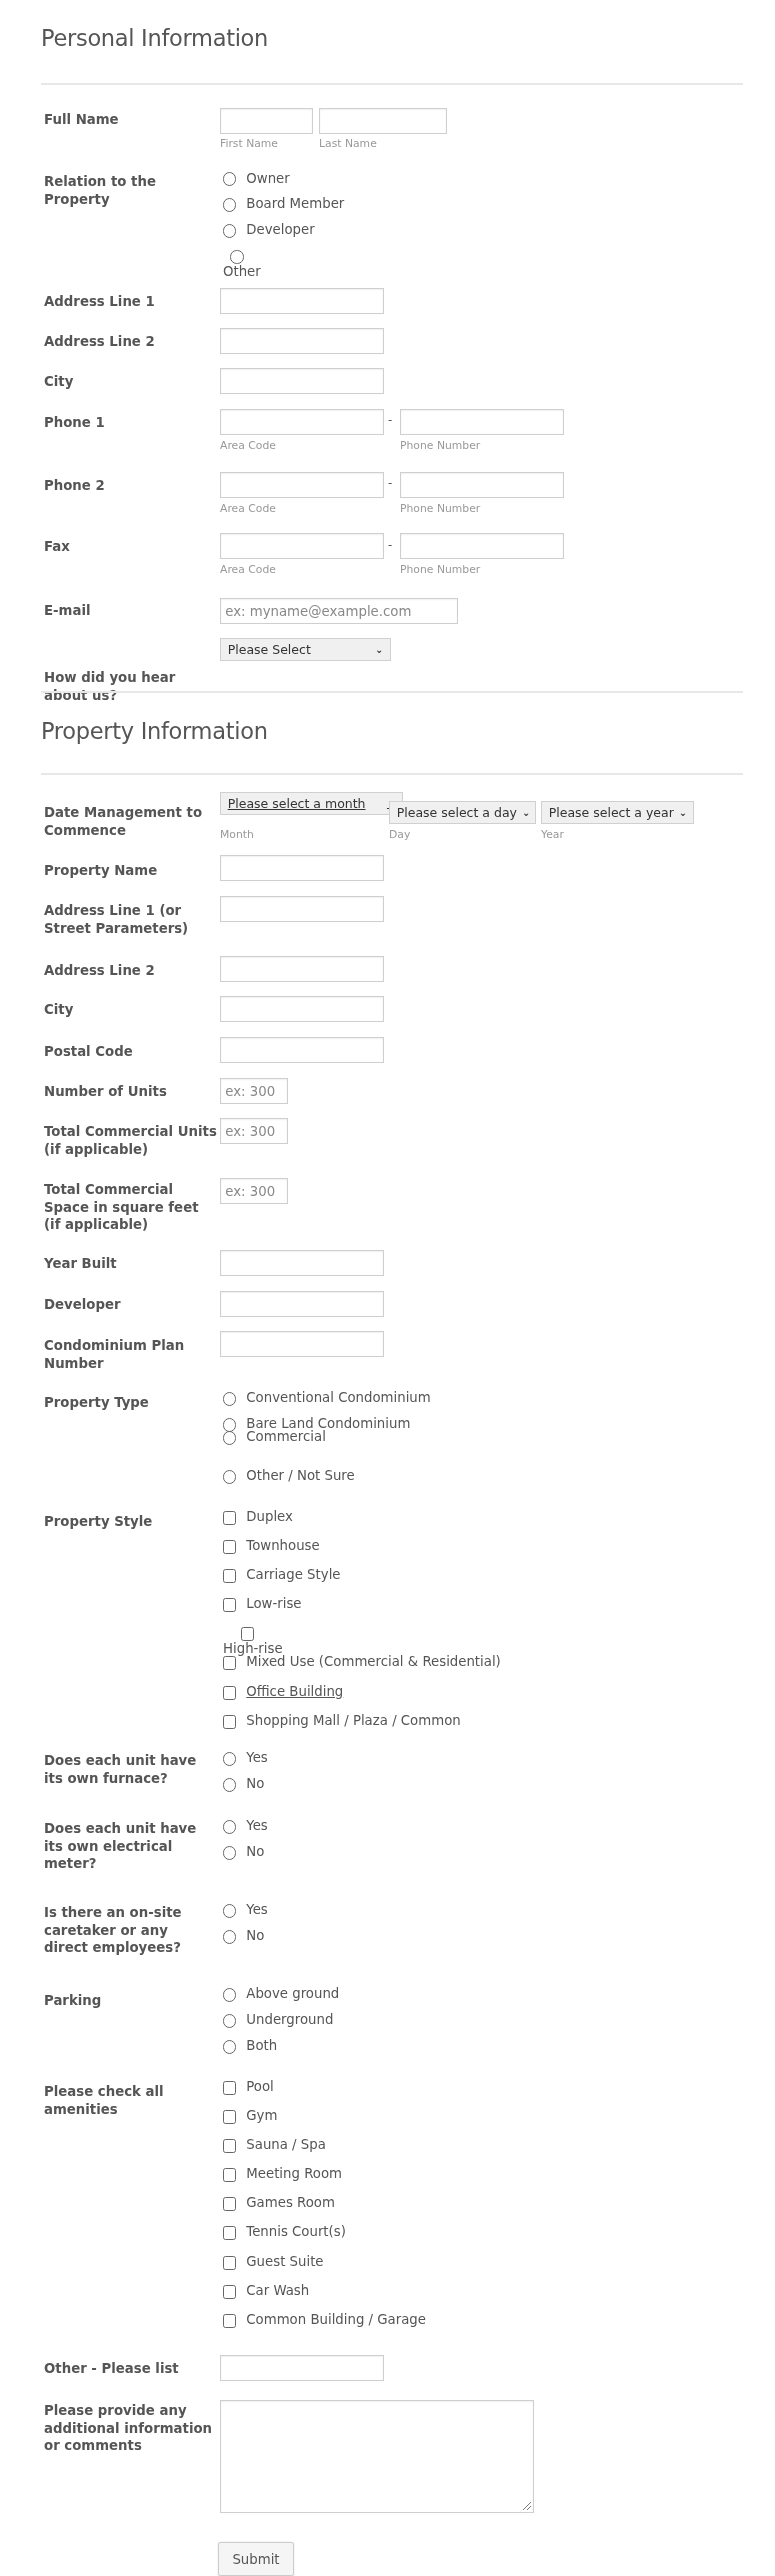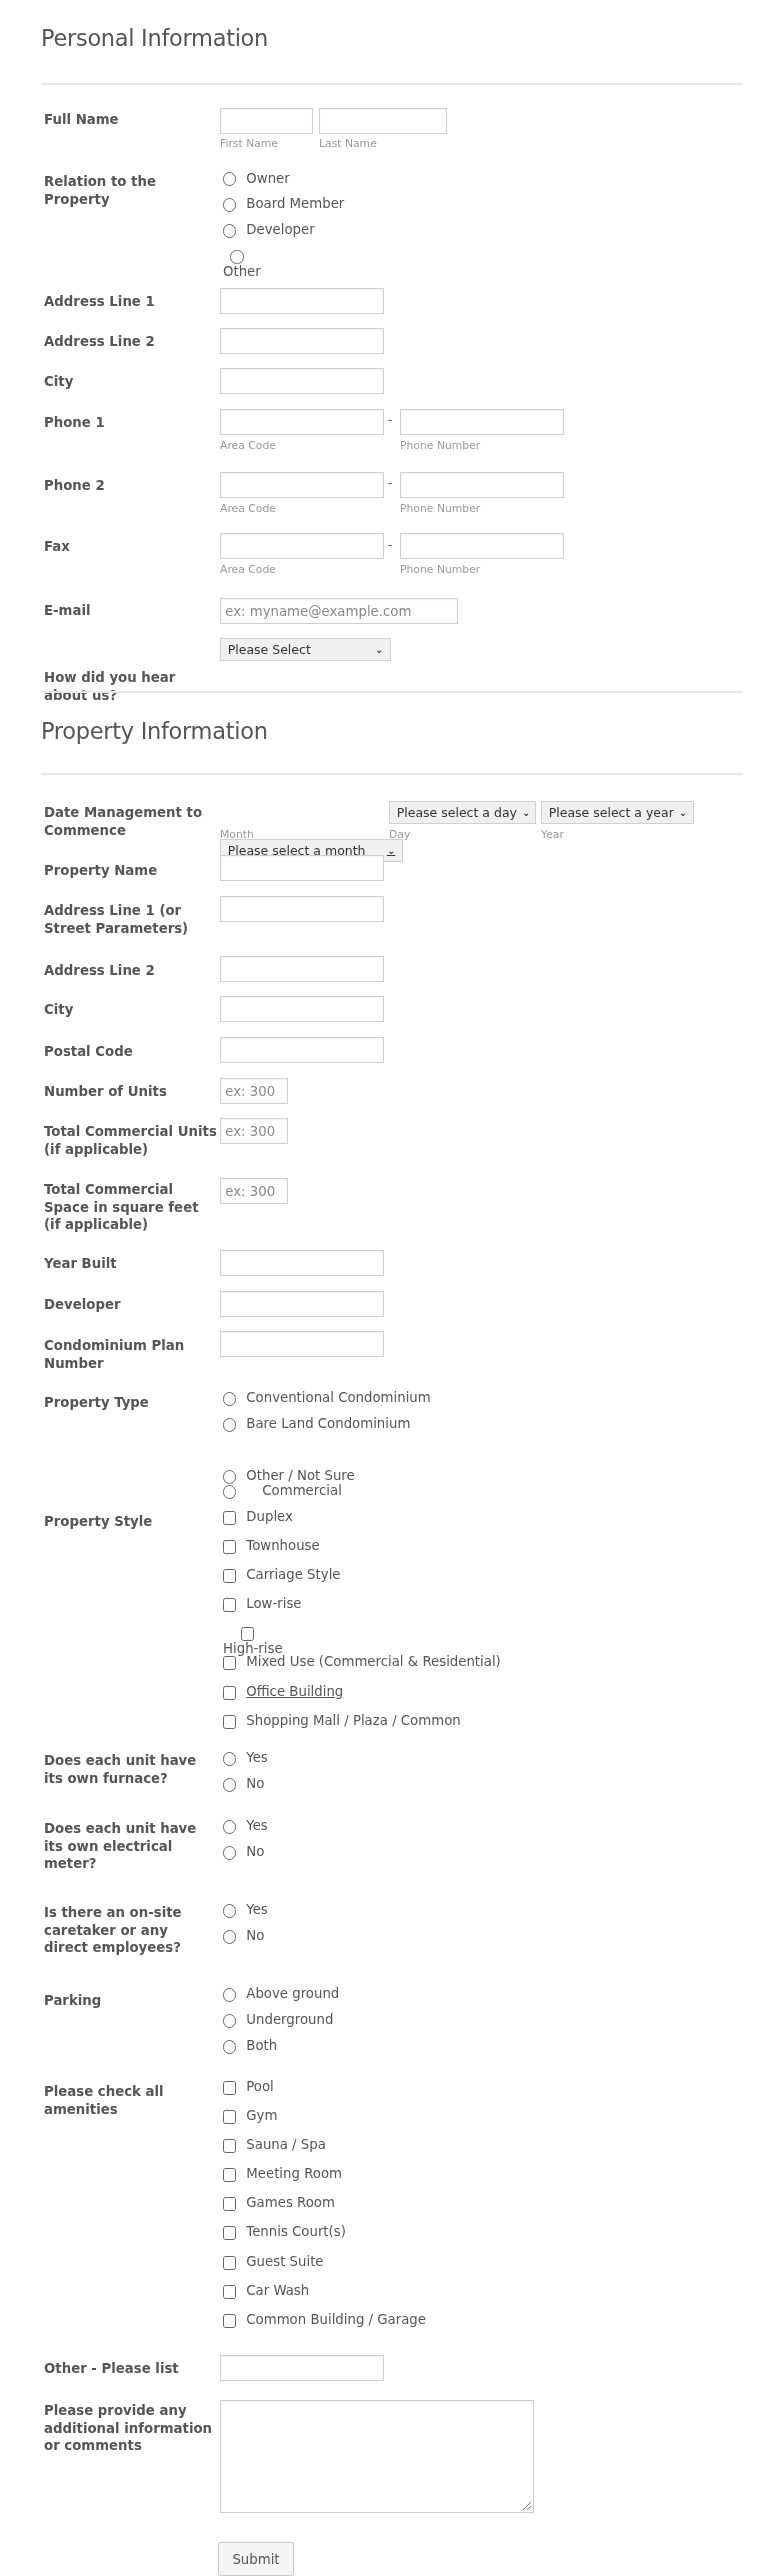--- a/index.html
+++ b/index.html
@@ -87,21 +87,21 @@
     <span>Please Select</span>
     <span class="chev">⌄</span>
   </div>
 
 <div class="divider" style="top:691px;"></div>
 
 <h2 class="heading" style="top:718px;">Property Information</h2>
 <div class="divider" style="top:773px;"></div>
 
 <div class="label" style="top:804px; width:167px;">Date Management to Commence</div>
-<div class="select" style="left:220px; top:839px; width:183px; height:23px;text-decoration:underline;">
+<div class="select" style="left:220px; top:792px; width:183px; height:23px;text-decoration:underline;">
     <span>Please select a month</span>
     <span class="chev">⌄</span>
   </div>
 <div class="select" style="left:389px; top:801px; width:147px; height:23px;">
     <span>Please select a day</span>
     <span class="chev">⌄</span>
   </div>
 <div class="select" style="left:541px; top:801px; width:153px; height:23px;">
     <span>Please select a year</span>
     <span class="chev">⌄</span>
@@ -145,21 +145,21 @@
 
 <div class="label" style="top:1394px;">Property Type</div>
 <div class="opt" style="top:1389px;">
     <span class="radio"></span>
     <span>Conventional Condominium</span>
   </div>
 <div class="opt" style="top:1415px;">
     <span class="radio"></span>
     <span>Bare Land Condominium</span>
   </div>
-<div class="opt" style="top:1482px;gap:16px;">
+<div class="opt" style="top:1428px;">
     <span class="radio"></span>
     <span>Commercial</span>
   </div>
 <div class="opt" style="top:1467px;">
     <span class="radio"></span>
     <span>Other / Not Sure</span>
   </div>
 
 <div class="label" style="top:1513px;">Property Style</div>
 <div class="opt" style="top:1508px;">

